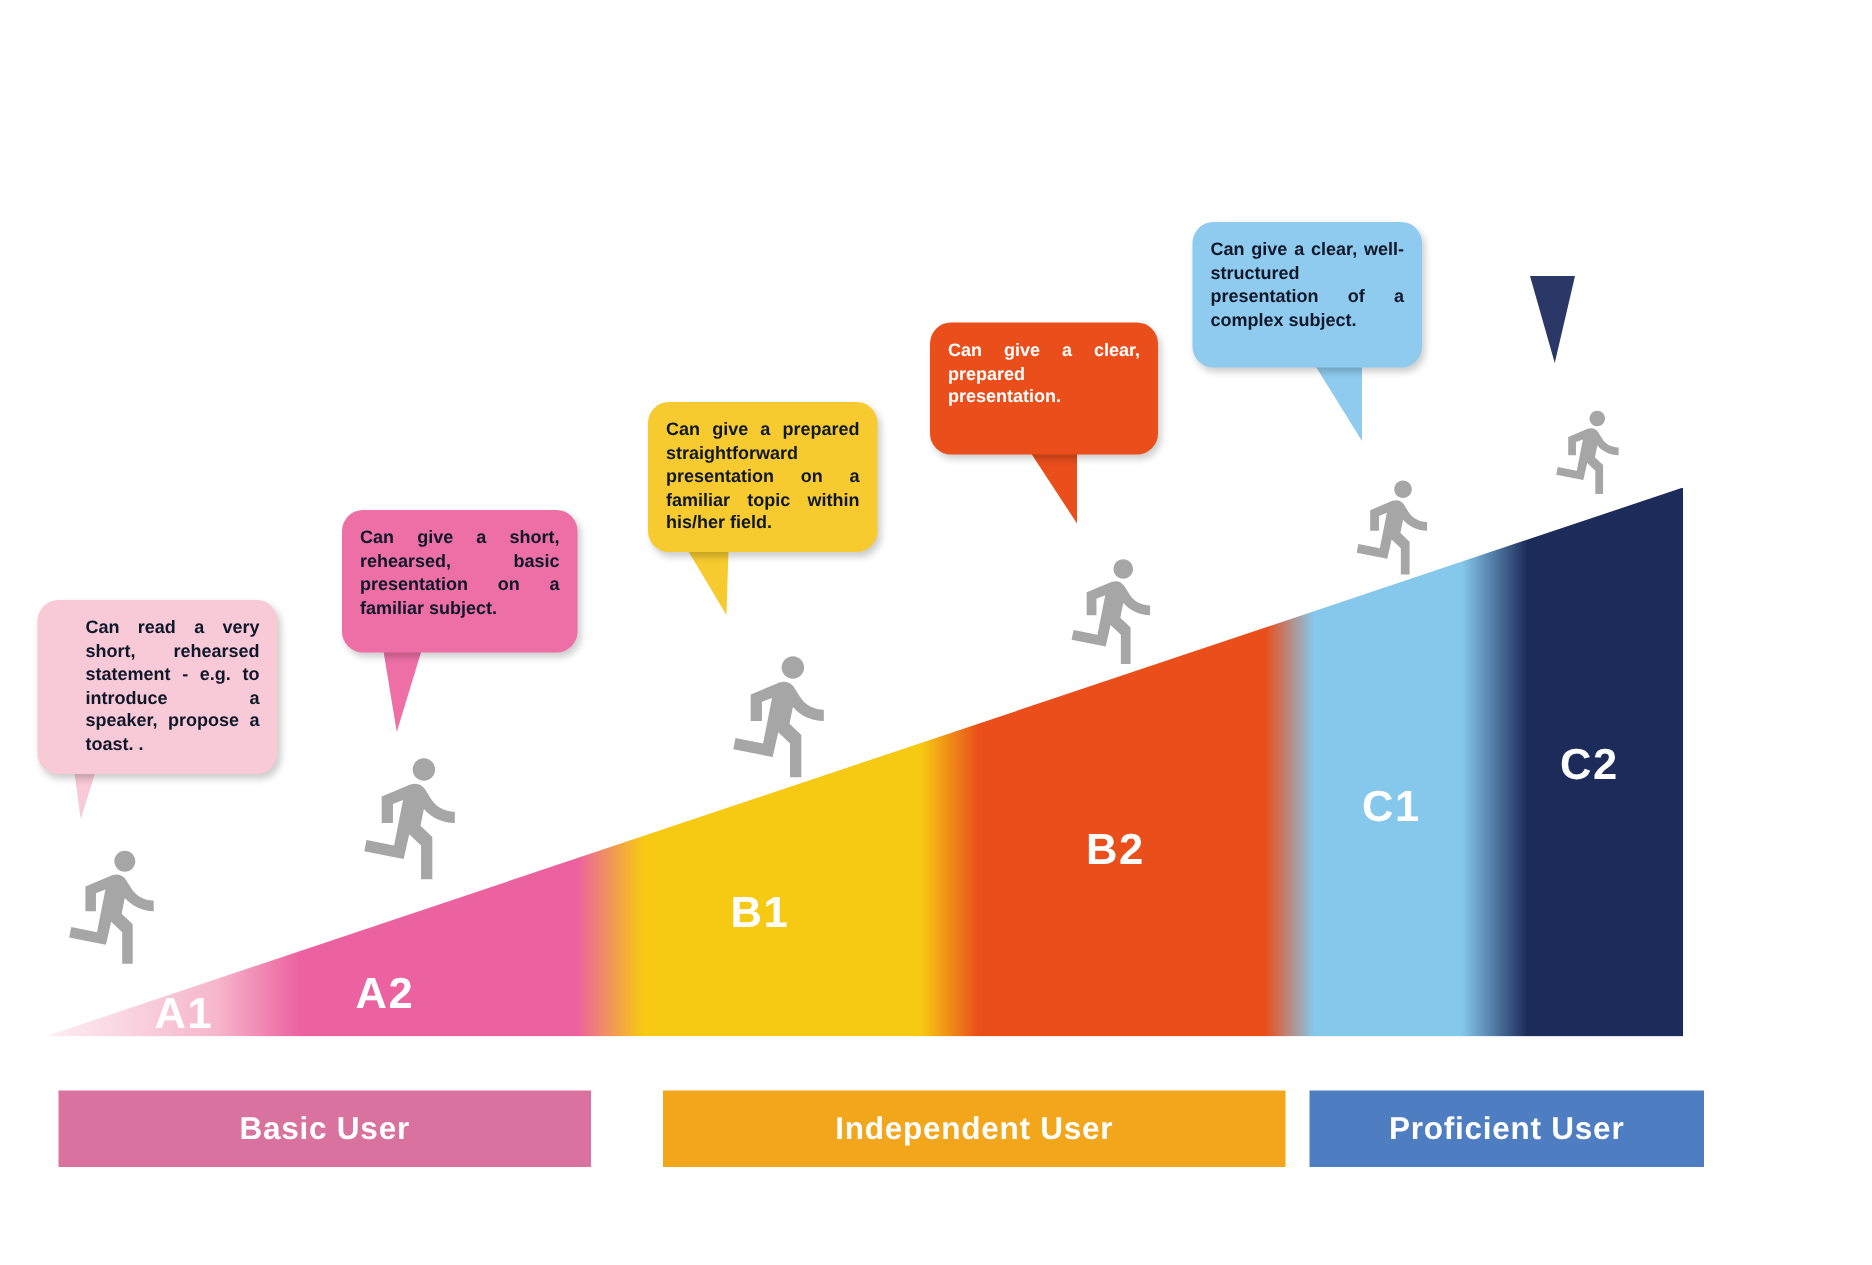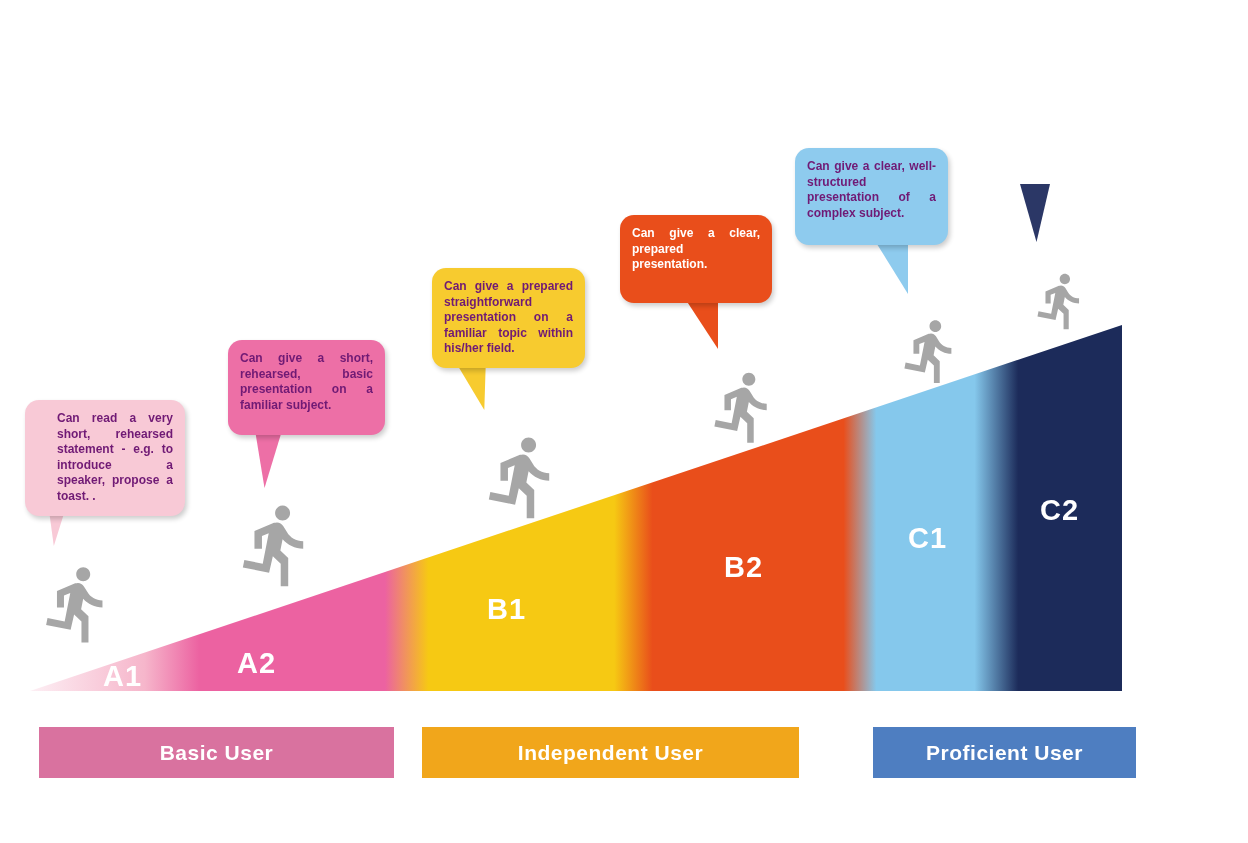--- a/index.html
+++ b/index.html
@@ -44,21 +44,21 @@
   .run-b1 { left:478px; top:432px; width:90px; height:90px; }
   .run-b2 { left:705px; top:368px; width:78px; height:78px; }
   .run-c1 { left:896px; top:316px; width:70px; height:70px; }
   .run-c2 { left:1030px; top:270px; width:62px; height:62px; }
 
   
   .bubble {
     position:absolute; box-sizing:border-box; border-radius:14px;
     padding:11px 12px; box-shadow: 2px 3px 5px rgba(0,0,0,0.2);
   }
-  .bubble p { margin:0; font-size:12px; line-height:1.3; font-weight:bold; text-align:justify; color:#701a75; }
+  .bubble p { margin:0; font-size:12px; line-height:1.3; font-weight:bold; text-align:justify; color:#0f172a; }
   .bubble p.light { color:#ffffff; }
 
   .bub-a1 { left:25px;  top:400px; width:160px; min-height:96px; background:var(--bubble-a1, #f8c9d6);padding-left:32px; }
   .bub-a2 { left:228px; top:340px; width:157px; min-height:95px; background:var(--bubble-a2, #ed6fa6); }
   .bub-b1 { left:432px; top:268px; width:153px; min-height:94px; background:var(--bubble-b1, #f7cb2f); }
   .bub-b2 { left:620px; top:215px; width:152px; min-height:88px; background:var(--bubble-b2, #e94e1b); }
   .bub-c1 { left:795px; top:148px; width:153px; min-height:97px; background:var(--bubble-c1, #8ecbee); }
   .bub-c2 { left:968px; top:95px;  width:152px; min-height:95px; background:var(--bubble-c2, #2b3766); }
 
   .tail { position:absolute; }
@@ -69,21 +69,21 @@
   .tail-c1 { left:872px;  top:236px; width:36px; height:58px; background:var(--bubble-c1, #8ecbee); clip-path:polygon(0 0,100% 0,100% 100%); }
   .tail-c2 { left:1020px; top:184px; width:30px; height:58px; background:var(--bubble-c2, #2b3766); clip-path:polygon(0 0,100% 0,55% 100%); }
 
   
   .band {
     position:absolute; top:727px; height:51px;
     display:flex; align-items:center; justify-content:center;
     color:#ffffff; font-weight:bold; font-size:21px; letter-spacing:0.5px;margin-left:11px;
   }
   .band-basic       { left:28px;  width:355px; background:var(--bar-basic, #d9729f); }
-  .band-independent { left:411px; width:377px; background:var(--bar-independent, #f1a61b); }
+  .band-independent { left:431px; width:415px; background:var(--bar-independent, #f1a61b); }
   .band-proficient  { left:862px; width:263px; background:var(--bar-proficient, #4e7ec1); }
 </style>
 </head>
 <body>
 
 <div class="canvas">
 
   <div class="ramp"></div>
 
   <div class="level-code lab-a1">A1</div>

